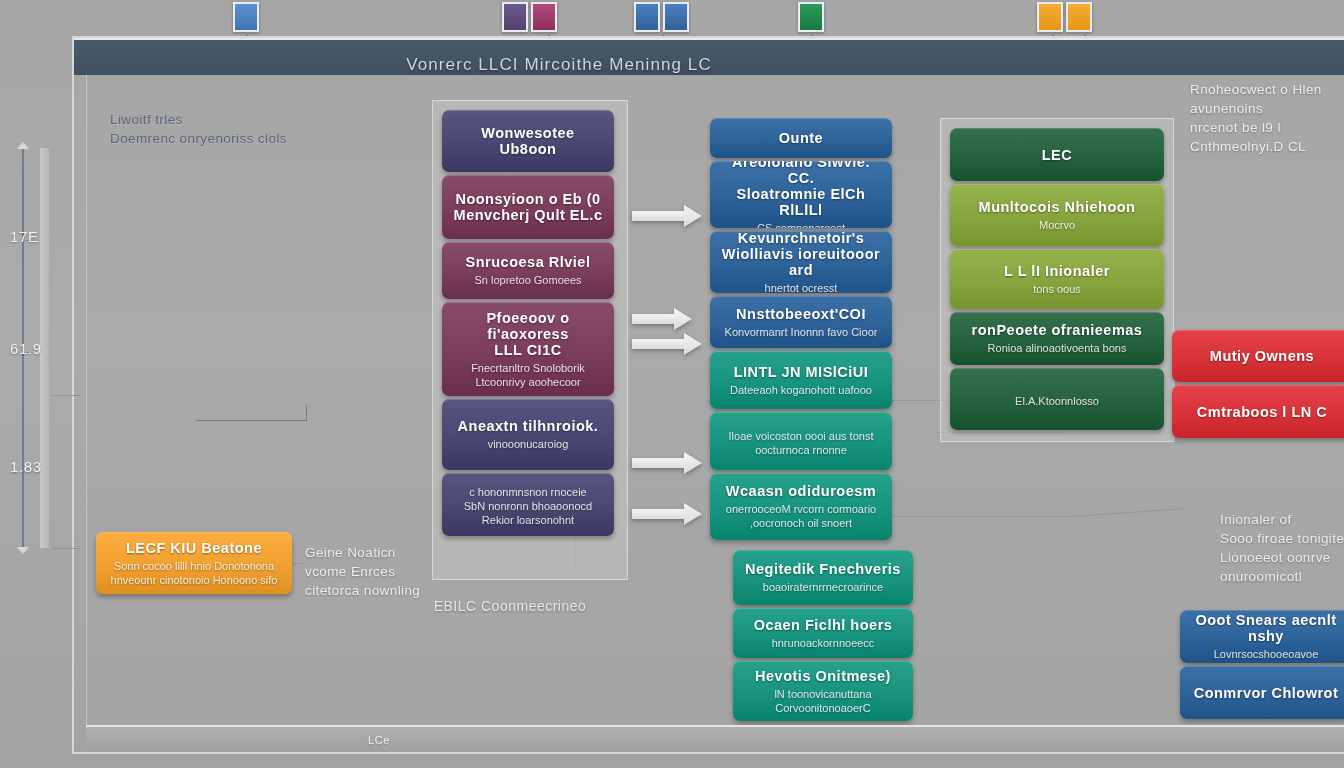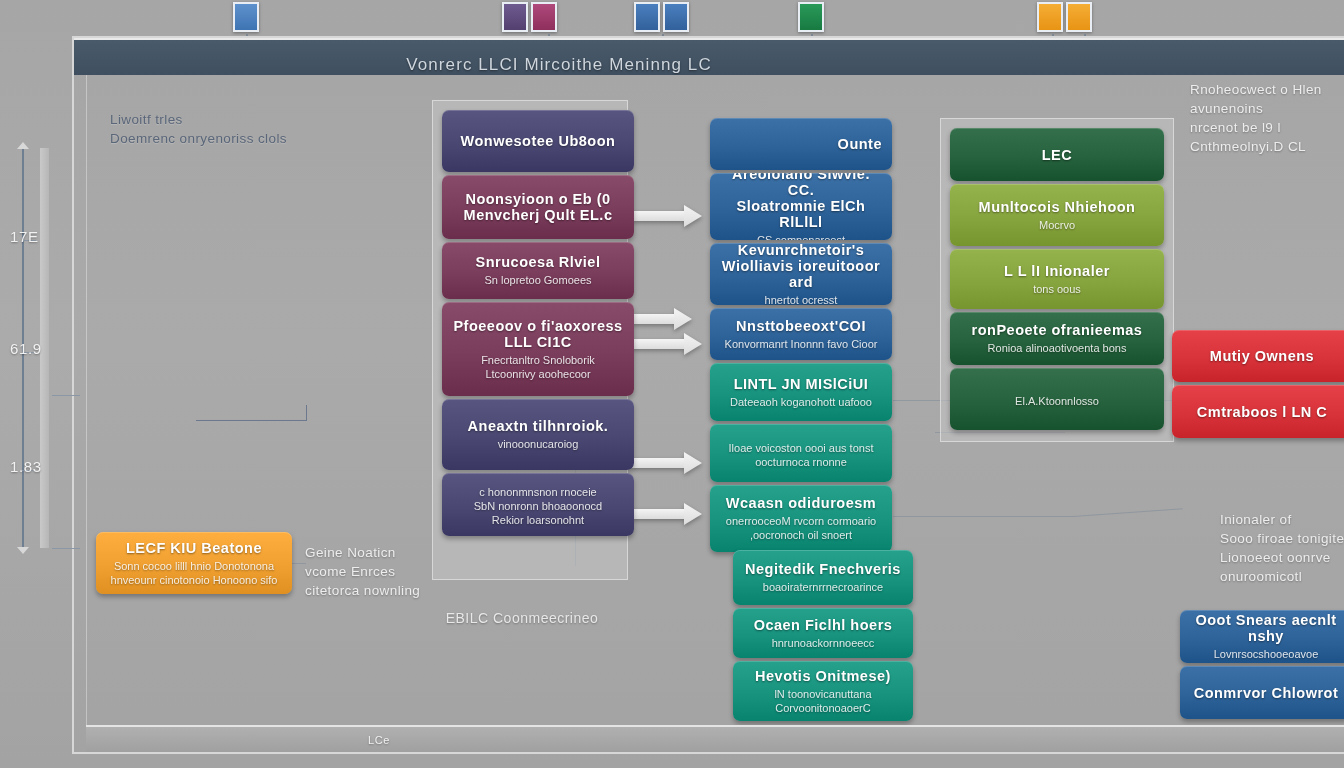--- a/index.html
+++ b/index.html
@@ -246,21 +246,21 @@
   <div class="conn v blue" style="left:306px; top:405px; height:16px;"></div>
   <div class="conn h" style="left:196px; top:563px; width:110px;"></div>
   <div class="conn h" style="left:893px; top:400px; width:285px;"></div>
   <div class="conn h" style="left:893px; top:516px; width:180px;"></div>
   <div class="conn v" style="left:1073px; top:516px; height:0px;"></div>
   <div class="conn h" style="left:1073px; top:516px; width:110px; transform:rotate(-4deg); transform-origin:left center;"></div>
   <div class="conn h" style="left:935px; top:432px; width:130px;"></div>
   <div class="conn v" style="left:575px; top:448px; height:118px;"></div>
 
   <div class="panel" style="left:432px; top:100px; width:196px; height:480px;"></div>
-  <div class="panel-caption" style="left:424px; top:598px; width:196px;margin-top:12px;">EBILC Coonmeecrineo</div>
+  <div class="panel-caption" style="left:412px; top:598px; width:196px;">EBILC Coonmeecrineo</div>
 
   <div class="panel" style="left:940px; top:118px; width:234px; height:324px;"></div>
 
   <div class="arrow" style="left:632px; top:205px; width:70px;">
     <div class="shaft"></div>
     <div class="head"></div>
   </div>
   <div class="arrow" style="left:632px; top:308px; width:60px;">
     <div class="shaft"></div>
     <div class="head"></div>
@@ -278,21 +278,21 @@
     <div class="head"></div>
   </div>
 
   <div class="col" id="col-left-orange" style="left:96px;  top:532px; width:196px;">
       <div class="card" style="height: 62px; background: linear-gradient(rgb(254, 174, 62) 0%, rgb(240, 160, 48) 55%, rgb(224, 144, 32) 100%);">
         <div class="t">LECF KIU Beatone</div>
         <div class="s">Sonn cocoo lilll hnio Donotonona
 hnveounr cinotonoio Honoono sifo</div>
       </div>
     </div>
-  <div class="col" id="col-purple" style="left:442px; top:110px; width:192px;">
+  <div class="col" id="col-purple" style="left:442px; top:110px; width:172px;">
       <div class="card" style="height: 62px; background: linear-gradient(rgb(88, 86, 128) 0%, rgb(74, 72, 114) 55%, rgb(58, 56, 98) 100%);">
         <div class="t">Wonwesotee Ub8oon</div>
       </div>
       <div class="card" style="height: 64px; background: linear-gradient(rgb(137, 75, 106) 0%, rgb(123, 61, 92) 55%, rgb(107, 45, 76) 100%);">
         <div class="t">Noonsyioon o Eb (0
 Menvcherj Qult EL.c</div>
       </div>
       <div class="card" style="height: 57px; background: linear-gradient(rgb(137, 75, 106) 0%, rgb(123, 61, 92) 55%, rgb(107, 45, 76) 100%);">
         <div class="t">Snrucoesa Rlviel</div>
         <div class="s">Sn lopretoo Gomoees</div>
@@ -307,21 +307,21 @@
         <div class="t">Aneaxtn tilhnroiok.</div>
         <div class="s">vinooonucaroiog</div>
       </div>
       <div class="card" style="height: 63px; background: linear-gradient(rgb(88, 86, 128) 0%, rgb(74, 72, 114) 55%, rgb(58, 56, 98) 100%);">
         <div class="s">c hononmnsnon rnoceie
 SbN nonronn bhoaoonocd
 Rekior loarsonohnt</div>
       </div>
     </div>
   <div class="col" id="col-center" style="left:710px; top:118px; width:182px;">
-      <div class="card" style="height: 52px; background: linear-gradient(rgb(60, 113, 167) 0%, rgb(46, 99, 153) 55%, rgb(30, 83, 137) 100%); align-items: flex-end;">
+      <div class="card" style="height: 40px; background: linear-gradient(rgb(60, 113, 167) 0%, rgb(46, 99, 153) 55%, rgb(30, 83, 137) 100%);">
         <div class="t">Ounte</div>
       </div>
       <div class="card" style="height: 67px; background: linear-gradient(rgb(60, 113, 167) 0%, rgb(46, 99, 153) 55%, rgb(30, 83, 137) 100%);">
         <div class="t">Areoloiaho Slwvie. CC.
 Sloatromnie ElCh RlLlLl</div>
         <div class="s">CS comnenareest</div>
       </div>
       <div class="card" style="height: 62px; background: linear-gradient(rgb(60, 113, 167) 0%, rgb(46, 99, 153) 55%, rgb(30, 83, 137) 100%);">
         <div class="t">Kevunrchnetoir's
 Wiolliavis ioreuitooor ard</div>

